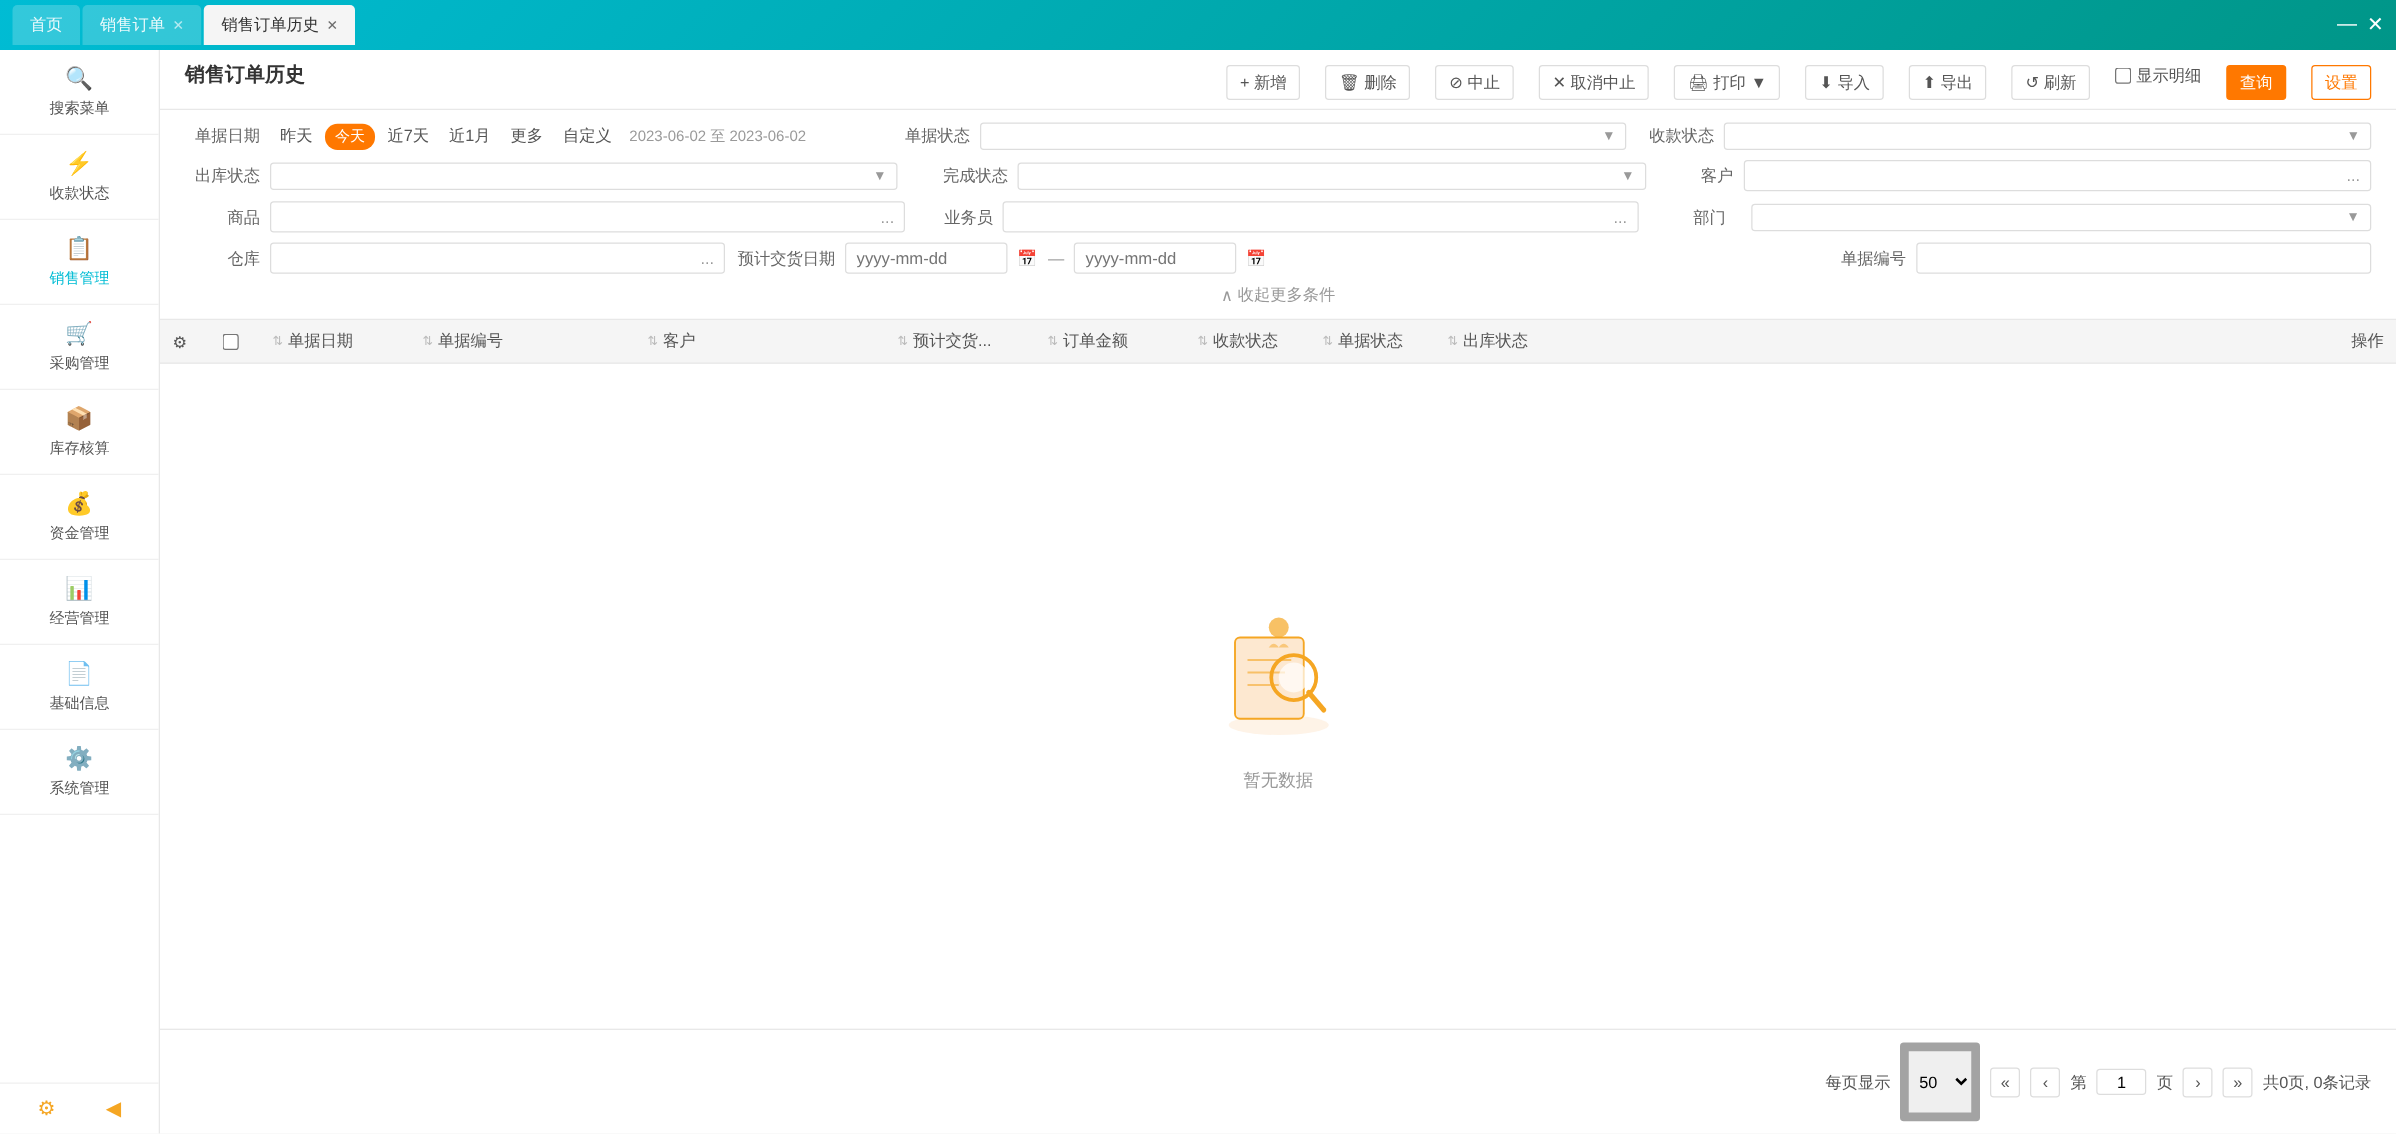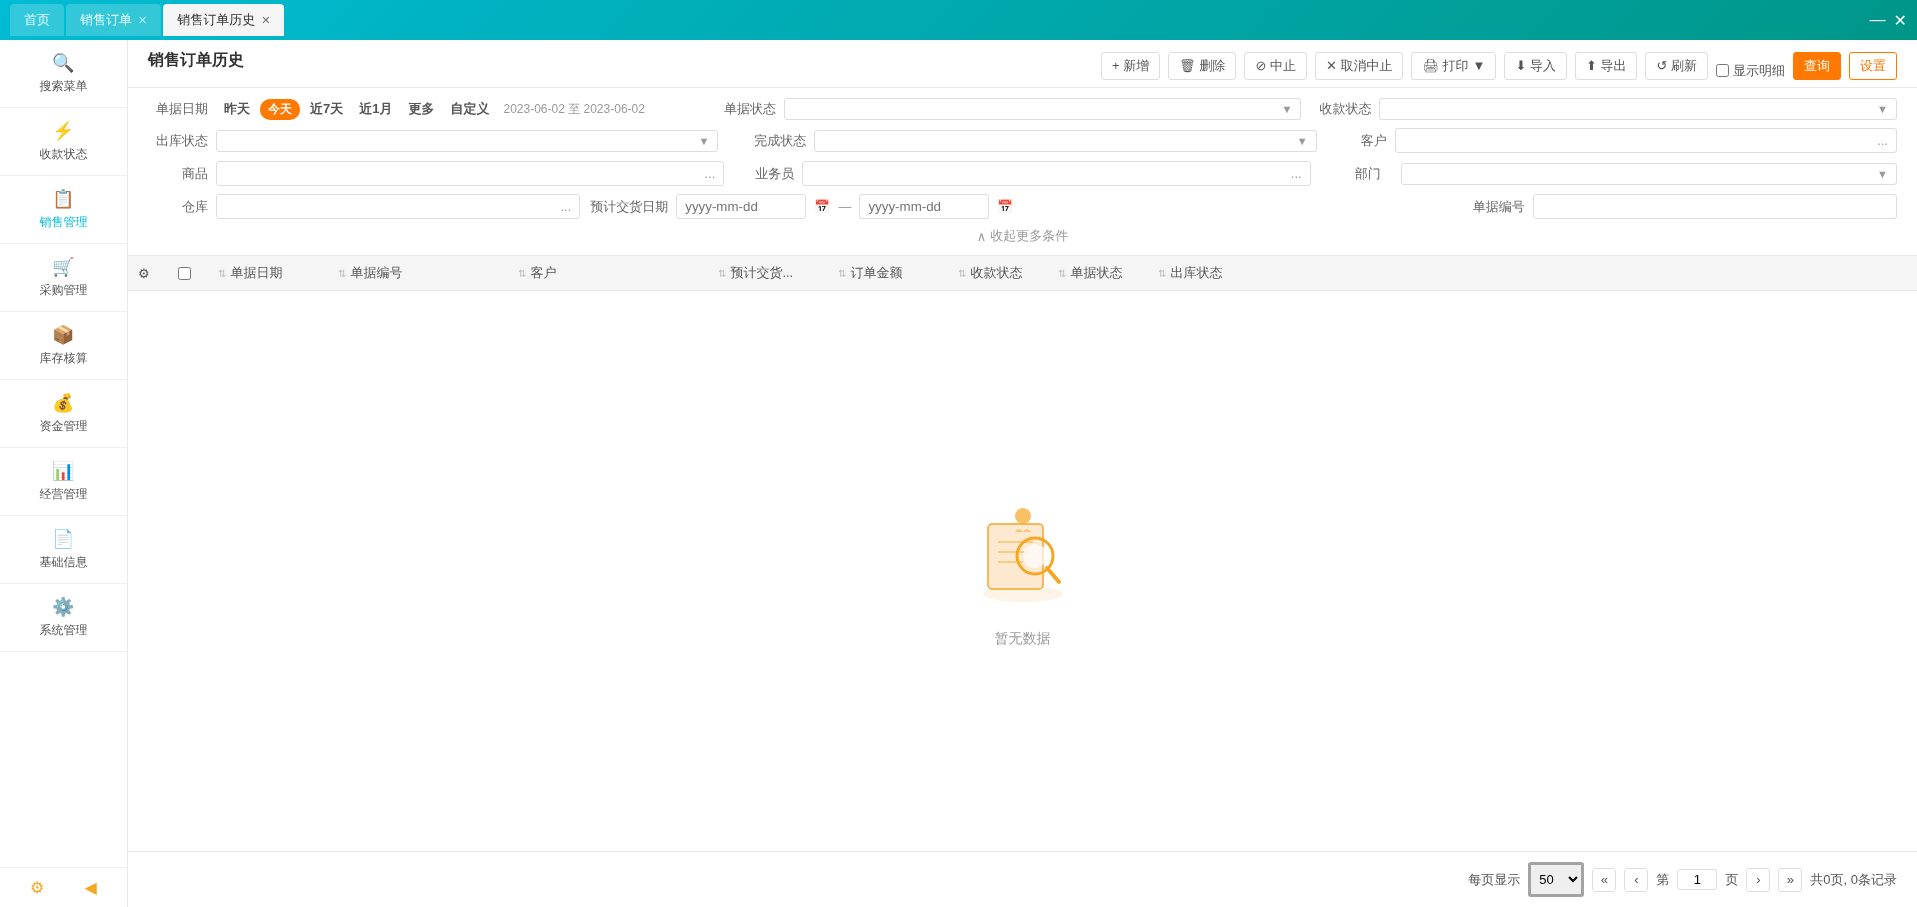--- a/index.html
+++ b/index.html
@@ -154,21 +154,20 @@
       display: flex;
       align-items: center;
       gap: 4px;
       font-size: 13px;
     }
     .date-shortcut {
       padding: 2px 6px;
       cursor: pointer;
       color: #555;
       border-radius: 3px;
-      font-weight: bold;
     }
     .date-shortcut.active {
       background: #ff7800;
       color: white;
       border-radius: 10px;
       padding: 2px 8px;
       font-size: 12px;
     }
     .filter-select {
       display: flex;
@@ -267,23 +266,23 @@
       align-items: center;
       justify-content: flex-end;
       padding: 10px 20px;
       background: white;
       border-top: 1px solid #e8e8e8;
       gap: 8px;
       font-size: 13px;
       color: #555;
     }
     .pagination-select {
-      border: 3px solid #a3a3a3;
-      border-radius: 3px;
-      padding: 6px 4px;
+      border: 7px solid #a3a3a3;
+      border-radius: 3px;
+      padding: 16px 4px;
       font-size: 13px;
     }
     .page-nav {
       width: 24px;
       height: 24px;
       display: flex;
       align-items: center;
       justify-content: center;
       border: 1px solid #ddd;
       border-radius: 3px;
@@ -365,21 +364,21 @@
       <span class="sidebar-bottom-icon">⚙</span>
       <span class="sidebar-bottom-icon">◀</span>
     </div>
   </div>
 
   <div class="content">
 
     <div style="background:white; padding: 10px 20px 6px 20px; border-bottom: 1px solid #e8e8e8; display:flex; align-items:center; justify-content:space-between;">
       <div class="page-title">销售订单历史</div>
 
-      <div style="display:flex; align-items:flex-end; gap:8px; flex-wrap:wrap;">
+      <div style="display:flex; align-items:flex-start; gap:20px; flex-wrap:wrap;">
         <button class="toolbar-btn">
           <span>+ 新增</span>
         </button>
         <button class="toolbar-btn">
           <span>🗑 删除</span>
         </button>
         <button class="toolbar-btn">
           <span>⊘ 中止</span>
         </button>
         <button class="toolbar-btn">
@@ -547,20 +546,23 @@
           <span class="sort-icon">⇅</span>
           <span>收款状态</span>
         </div>
         <div class="th th-order">
           <span class="sort-icon">⇅</span>
           <span>单据状态</span>
         </div>
         <div class="th th-stock">
           <span class="sort-icon">⇅</span>
           <span>出库状态</span>
+        </div>
+        <div class="th th-action">
+          <span>操作</span>
         </div>
       </div>
 
       <div class="empty-state">
 
         <svg width="120" height="120" viewBox="0 0 120 120">
 
           <ellipse cx="60" cy="100" rx="40" ry="8" fill="#fde8d0" opacity="0.5"></ellipse>
 
           <rect x="25" y="30" width="55" height="65" rx="4" fill="#fde8d0" stroke="#f5a623" stroke-width="1.5"></rect>

